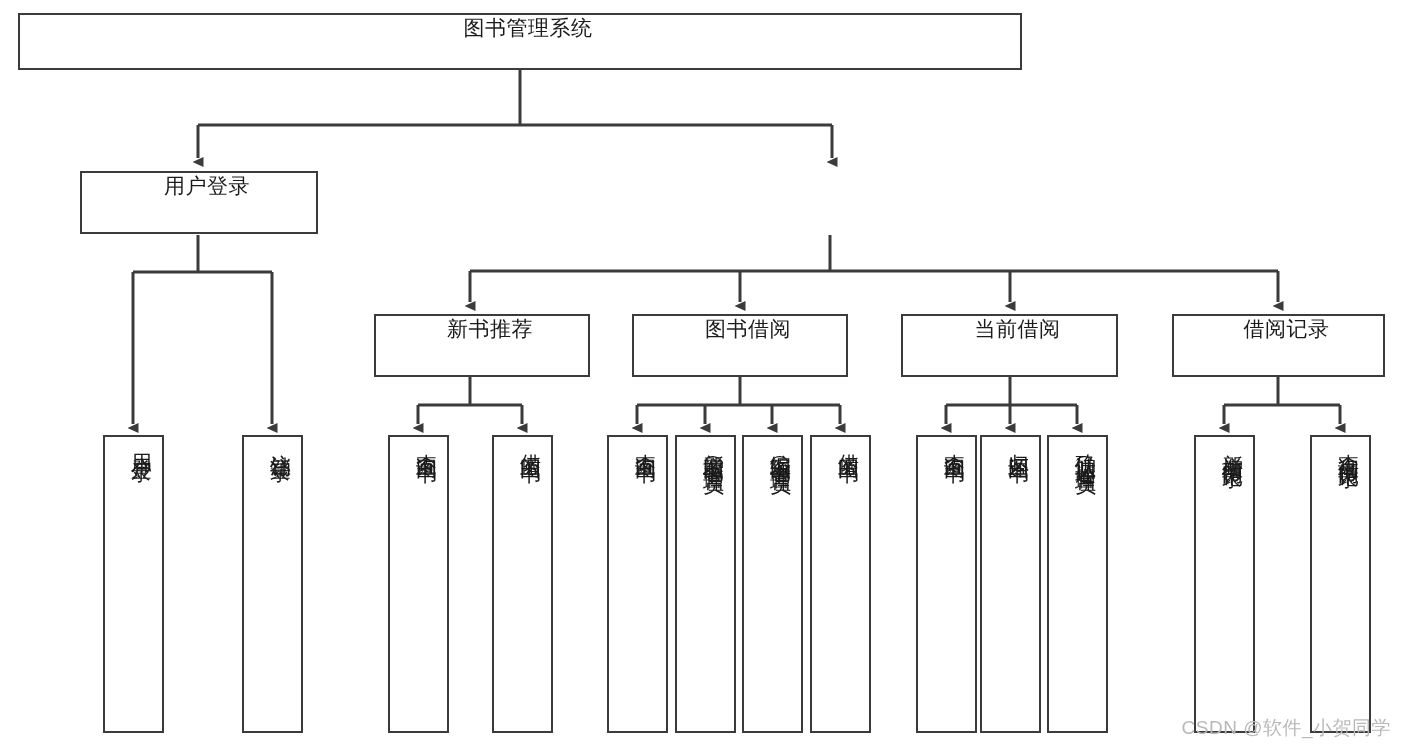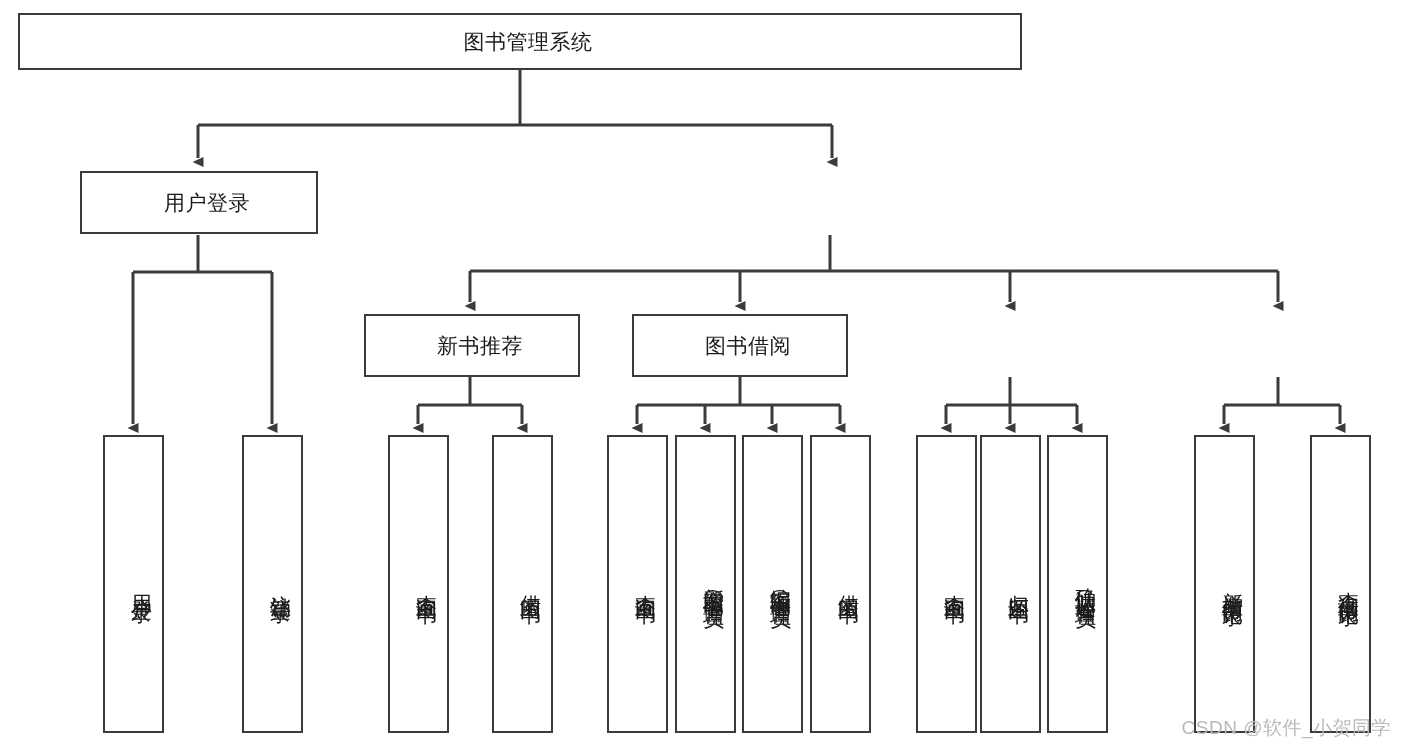--- a/index.html
+++ b/index.html
@@ -25,21 +25,20 @@
     top: 0;
     width: 1405px;
     height: 747px;
   }
   .node-box {
     position: absolute;
     box-sizing: border-box;
     background: #ffffff;
     border: 2px solid #3b3b3b;
     display: flex;
-    align-items: center;
     justify-content: center;
     overflow: hidden;
     padding-left: 16px;
   }
   .node-label-h {
     font-size: 21px;
     color: #1b1b1b;
     line-height: 1.2;
     white-space: nowrap;
     letter-spacing: 0.5px;
@@ -119,25 +118,31 @@
   </svg>
 
   <div class="node-box" style="left:18px; top:13px; width:1004px; height:57px;">
     <span class="node-label-h">图书管理系统</span>
   </div>
 
   <div class="node-box" style="left:80px; top:171px; width:238px; height:63px;">
     <span class="node-label-h">用户登录</span>
   </div>
 
-  <div class="node-box" style="left:364px; top:314px; width:216px; height:63px;">
+  <div class="node-box" style="left:374px; top:314px; width:216px; height:63px;">
     <span class="node-label-h">新书推荐</span>
   </div>
   <div class="node-box" style="left:632px; top:314px; width:216px; height:63px;">
     <span class="node-label-h">图书借阅</span>
+  </div>
+  <div class="node-box" style="left:901px; top:314px; width:217px; height:63px;">
+    <span class="node-label-h">当前借阅</span>
+  </div>
+  <div class="node-box" style="left:1172px; top:314px; width:213px; height:63px;">
+    <span class="node-label-h">借阅记录</span>
   </div>
 
   <div class="node-box" style="left:103px; top:435px; width:61px; height:298px;">
     <span class="node-label-v">用户登录</span>
   </div>
   <div class="node-box" style="left:242px; top:435px; width:61px; height:298px;">
     <span class="node-label-v">注销登录</span>
   </div>
 
   <div class="node-box" style="left:388px; top:435px; width:61px; height:298px;">

